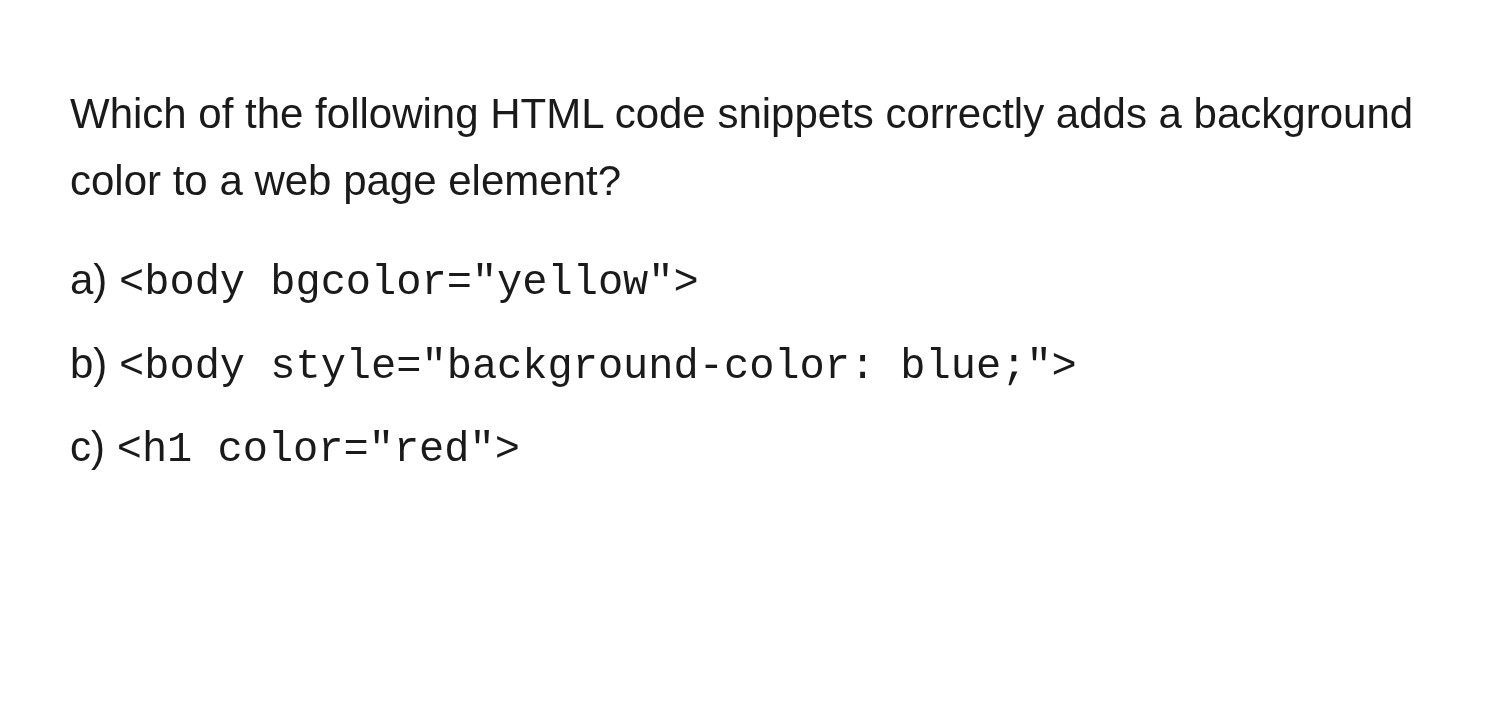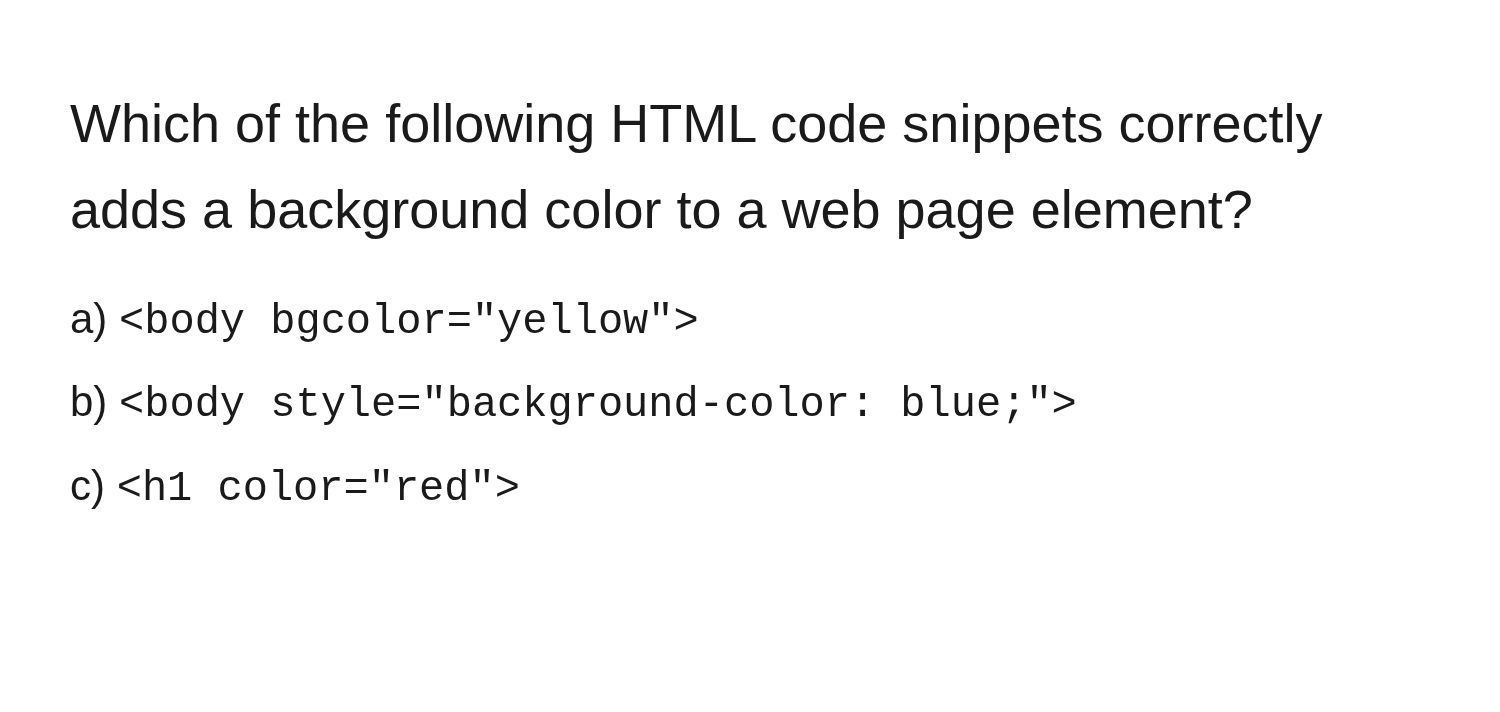--- a/index.html
+++ b/index.html
@@ -9,21 +9,21 @@
     }
     body {
       font-family: -apple-system, BlinkMacSystemFont, "Segoe UI", Helvetica, Arial, sans-serif;
       background: #ffffff;
       width: 1500px;
       height: 712px;
       padding: 80px 70px;
       color: #1a1a1a;
     }
     .question {
-      font-size: 54px;
+      font-size: 42px;
       line-height: 1.6;
       margin-bottom: 30px;
       font-weight: 400;
     }
     .option {
       font-size: 42px;
       line-height: 1.7;
       margin-bottom: 8px;
       font-weight: 400;
     }

